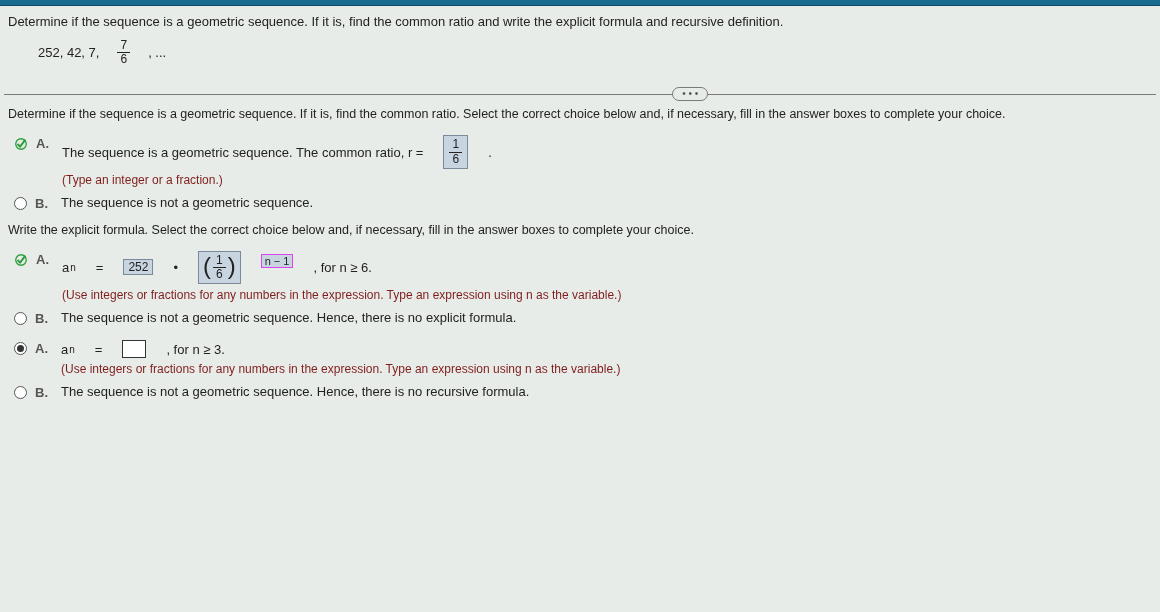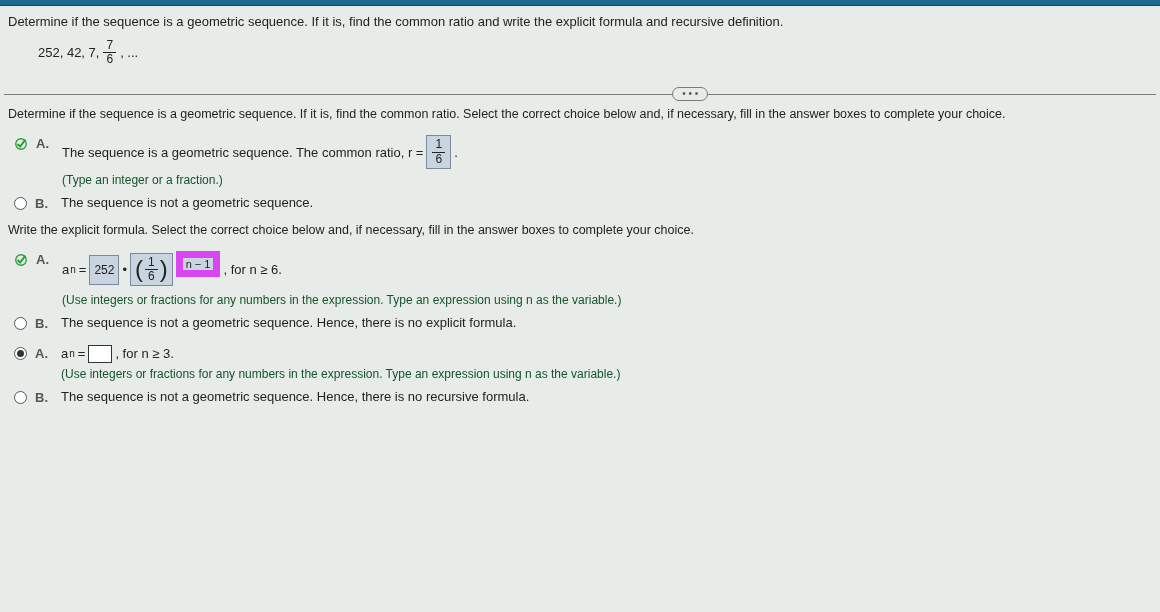--- a/index.html
+++ b/index.html
@@ -20,21 +20,21 @@
   .content {
     padding: 8px 4px 4px 4px;
   }
   .question-head {
     padding: 0 4px 8px 4px;
   }
   .sequence-line {
     margin: 10px 0 14px 30px;
     display: flex;
     align-items: center;
-    gap: 2px;
+    gap: 16px;
   }
   .frac {
     display: inline-flex;
     flex-direction: column;
     align-items: center;
     vertical-align: middle;
     font-size: 12px;
     line-height: 1.1;
     margin: 0 2px;
   }
@@ -95,54 +95,54 @@
     position: relative;
   }
   .check-correct svg { width: 14px; height: 14px; }
   .label-letter {
     font-weight: bold;
     color: #555;
     min-width: 18px;
     margin-top: 1px;
   }
   .choice-body { flex: 1; }
-  .choice-text { display: flex; align-items: center; flex-wrap: wrap; gap: 3px; }
+  .choice-text { display: flex; align-items: center; flex-wrap: wrap; gap: 20px; }
   .answer-box {
     display: inline-flex;
     align-items: center;
     justify-content: center;
     min-width: 24px;
-    height: 30px;
+    height: 16px;
     padding: 2px 4px;
     background: #c8d4e0;
     border: 1px solid #7a8a9a;
     font-size: 12px;
   }
   .answer-box.empty {
     width: 20px;
     height: 18px;
     background: #fff;
     border: 1px solid #333;
   }
   .answer-box.tall { height: auto; padding: 2px 3px; }
-  .hint { font-size: 12px; color: #14532d; margin-top: 4px; }
+  .hint { font-size: 12px; color: #7f1d1d; margin-top: 4px; }
   .sub { font-size: 10px; vertical-align: sub; }
   .eq-part { display: inline-flex; align-items: center; gap: 1px; }
   .big-paren {
     display: inline-flex;
     align-items: center;
     font-size: 24px;
     line-height: 1;
     position: relative;
     top: -1px;
   }
   .exp-box {
     display: inline-block;
     background: #c8d4e0;
-    border: 7px solid #d946ef;
+    border: 1px solid #d946ef;
     padding: 0 3px;
     font-size: 11px;
     margin-bottom: 12px;
   }
   .formula-box {
     display: inline-flex;
     align-items: center;
     background: #c8d4e0;
     border: 1px solid #7a8a9a;
     padding: 2px 4px;

